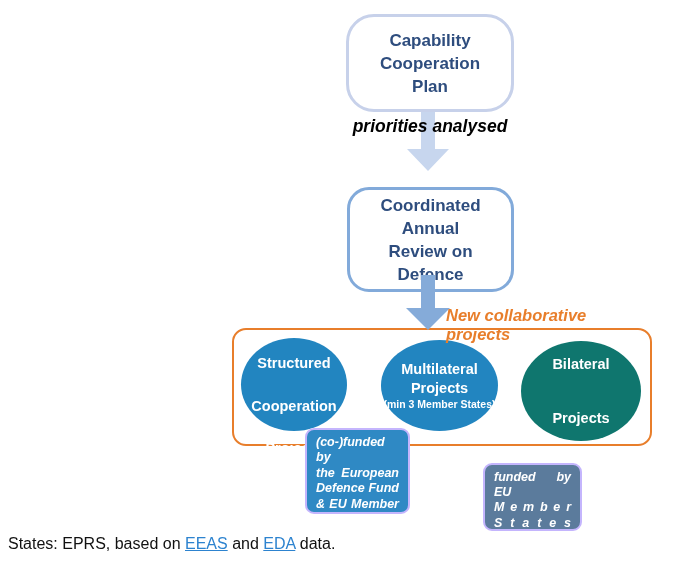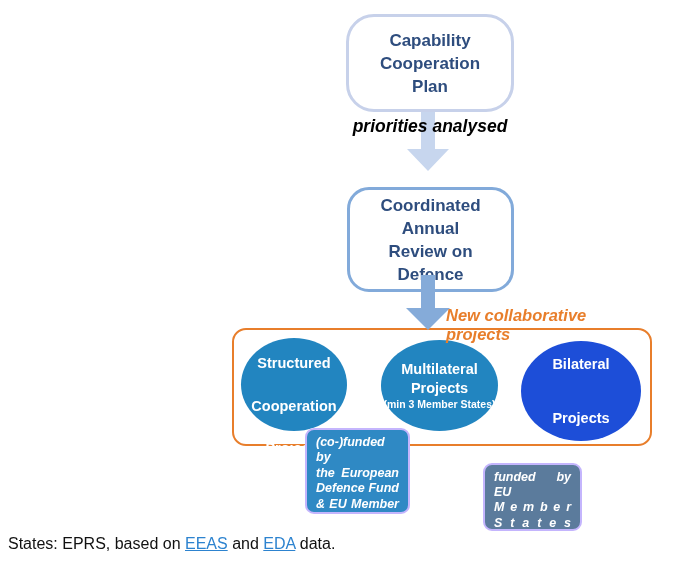--- a/index.html
+++ b/index.html
@@ -80,21 +80,21 @@
     justify-content: center;
     align-items: center;
     text-align: center;
     font-size: 14.5px;
     font-weight: 600;
     line-height: 18.5px;
     z-index: 2;
   }
   .c1 { left: 241px; top: 338px; width: 106px; height: 93px; gap: 24px; }
   .c2 { left: 381px; top: 340px; width: 117px; height: 91px; }
-  .c3 { left: 521px; top: 341px; width: 120px; height: 100px; background: #1d4ed8; gap: 36px; }
+  .c3 { left: 521px; top: 341px; width: 120px; height: 100px; background: #0f766e; gap: 36px; }
   .circle .sub { font-size: 10.5px; line-height: 13px; margin-top: 1px; }
 
   .caption {
     position: absolute;
     border-radius: 9px;
     border: 2px solid #c4b5fd;
     color: #ffffff;
     font-style: italic;
     font-weight: 600;
     font-size: 12.5px;

